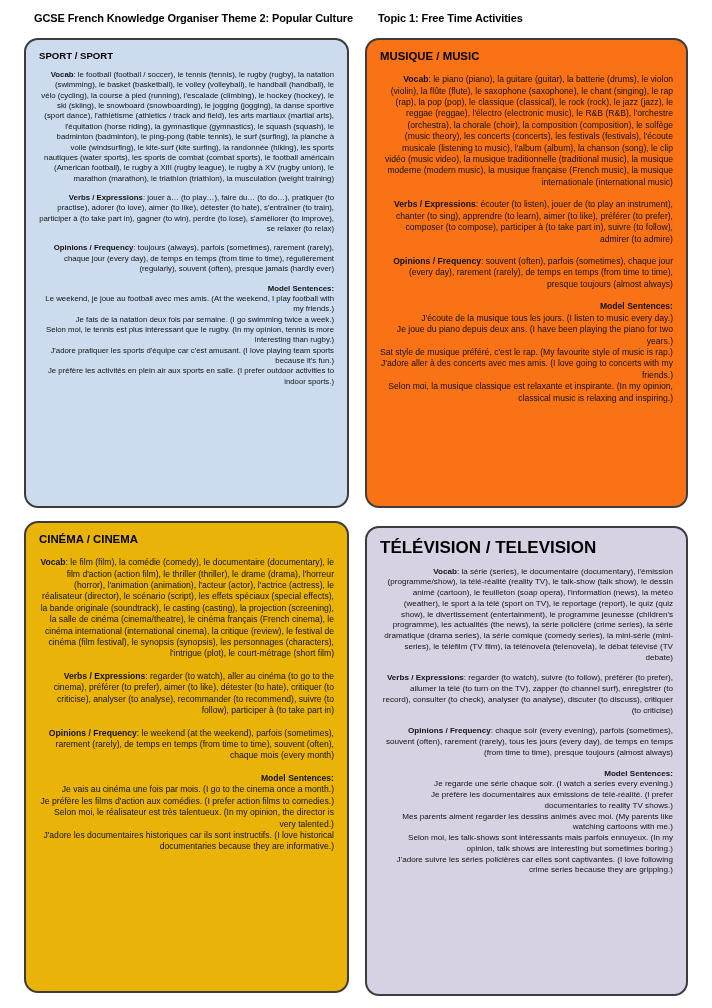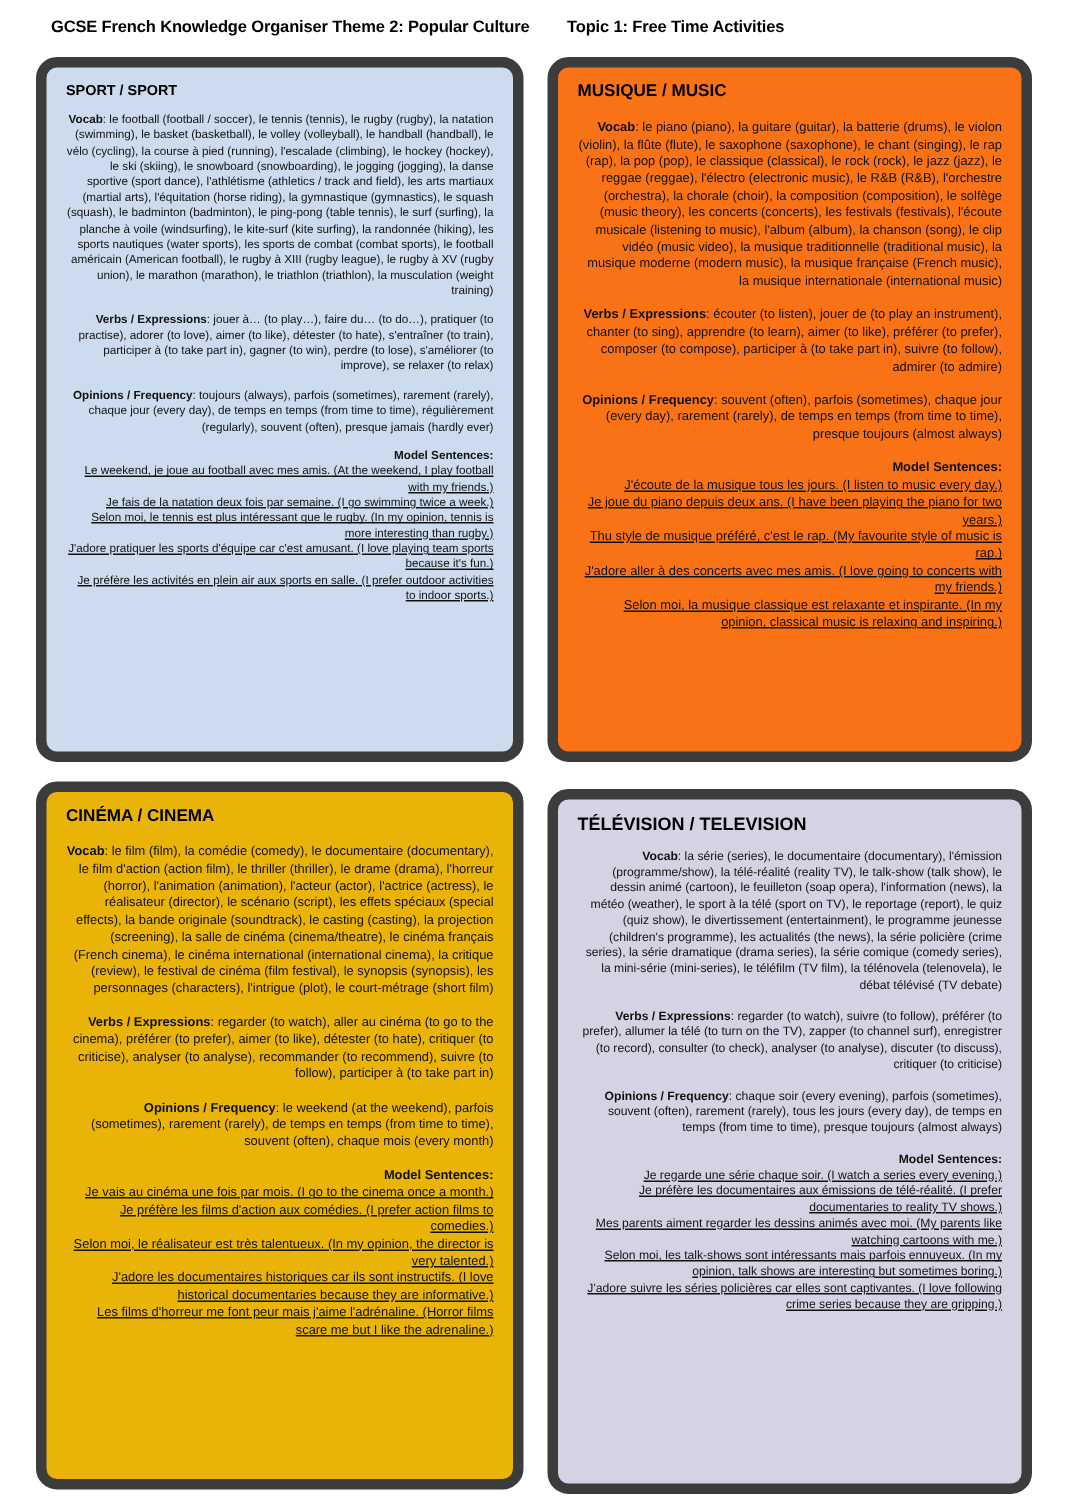--- a/index.html
+++ b/index.html
@@ -43,40 +43,40 @@
     font-size: 11px;
     font-weight: bold;
     letter-spacing: -0.1px;
     white-space: nowrap;
     color: #000000;
   }
 
   
   .panel {
     position: absolute;
-    border: 7px solid #14532d;
+    border: 2px solid #14532d;
     border-radius: 14px;
     padding: 10px 13px 10px 13px;
     overflow: hidden;
   }
   .panel-title {
     font-weight: bold;
     color: #000000;
     margin: 0 0 9px 0;
     line-height: 1.15;
   }
   .block {
     margin: 0 0 9px 0;
     line-height: 1.33;
     text-align: right;
   }
   .block:last-child { margin-bottom: 0; }
   .block b { font-weight: bold; }
   .lbl { font-weight: bold; }
-  .sent { line-height: 1.33; text-decoration: underline; }
+  .sent { line-height: 1.33; }
 
   
   #panel-sport {
     left: 24px; top: 38px; width: 325px; height: 470px;
     background: #ccdcee;
     border-color: #3c3c3c;
   }
   #panel-sport .panel-title { font-size: 9.6px; }
   #panel-sport .block { font-size: 7.8px; }
 
@@ -97,21 +97,21 @@
   }
   #panel-cinema .panel-title { font-size: 11.4px; margin-bottom: 11px; }
   #panel-cinema .block { font-size: 8.6px; margin-bottom: 11px; }
 
   
   #panel-television {
     left: 365px; top: 526px; width: 323px; height: 470px;
     background: #d6d2e4;
     border-color: #3c3c3c;
   }
-  #panel-television .panel-title { font-size: 12px; }
+  #panel-television .panel-title { font-size: 17px; }
   #panel-television .block { font-size: 8.1px; margin-bottom: 10px; }
 </style>
 </head>
 <body>
 
 <div id="sheet">
 
   <div class="header">
     <div class="hdr-left">GCSE French Knowledge Organiser  Theme 2: Popular Culture</div>
     <div class="hdr-right">Topic 1: Free Time Activities</div>
@@ -134,38 +134,37 @@
 
   <div class="panel" id="panel-musique">
     <div class="panel-title">MUSIQUE / MUSIC</div>
     <p class="block"><b class="lbl">Vocab</b><span>: le piano (piano), la guitare (guitar), la batterie (drums), le violon (violin), la flûte (flute), le saxophone (saxophone), le chant (singing), le rap (rap), la pop (pop), le classique (classical), le rock (rock), le jazz (jazz), le reggae (reggae), l'électro (electronic music), le R&amp;B (R&amp;B), l'orchestre (orchestra), la chorale (choir), la composition (composition), le solfège (music theory), les concerts (concerts), les festivals (festivals), l'écoute musicale (listening to music), l'album (album), la chanson (song), le clip vidéo (music video), la musique traditionnelle (traditional music), la musique moderne (modern music), la musique française (French music), la musique internationale (international music)</span></p>
     <p class="block"><b class="lbl">Verbs / Expressions</b><span>: écouter (to listen), jouer de (to play an instrument), chanter (to sing), apprendre (to learn), aimer (to like), préférer (to prefer), composer (to compose), participer à (to take part in), suivre (to follow), admirer (to admire)</span></p>
     <p class="block"><b class="lbl">Opinions / Frequency</b><span>: souvent (often), parfois (sometimes), chaque jour (every day), rarement (rarely), de temps en temps (from time to time), presque toujours (almost always)</span></p>
     <div class="block">
       <b class="lbl">Model Sentences:</b>
       <div class="sent">J'écoute de la musique tous les jours. (I listen to music every day.)</div>
       <div class="sent">Je joue du piano depuis deux ans. (I have been playing the piano for two years.)</div>
-      <div class="sent">Thu style de musique préféré, c'est le rap. (My favourite style of music is rap.)</div>
+      <div class="sent">Sat style de musique préféré, c'est le rap. (My favourite style of music is rap.)</div>
       <div class="sent">J'adore aller à des concerts avec mes amis. (I love going to concerts with my friends.)</div>
       <div class="sent">Selon moi, la musique classique est relaxante et inspirante. (In my opinion, classical music is relaxing and inspiring.)</div>
     </div>
   </div>
 
   <div class="panel" id="panel-cinema">
     <div class="panel-title">CINÉMA / CINEMA</div>
     <p class="block"><b class="lbl">Vocab</b><span>: le film (film), la comédie (comedy), le documentaire (documentary), le film d'action (action film), le thriller (thriller), le drame (drama), l'horreur (horror), l'animation (animation), l'acteur (actor), l'actrice (actress), le réalisateur (director), le scénario (script), les effets spéciaux (special effects), la bande originale (soundtrack), le casting (casting), la projection (screening), la salle de cinéma (cinema/theatre), le cinéma français (French cinema), le cinéma international (international cinema), la critique (review), le festival de cinéma (film festival), le synopsis (synopsis), les personnages (characters), l'intrigue (plot), le court-métrage (short film)</span></p>
     <p class="block"><b class="lbl">Verbs / Expressions</b><span>: regarder (to watch), aller au cinéma (to go to the cinema), préférer (to prefer), aimer (to like), détester (to hate), critiquer (to criticise), analyser (to analyse), recommander (to recommend), suivre (to follow), participer à (to take part in)</span></p>
     <p class="block"><b class="lbl">Opinions / Frequency</b><span>: le weekend (at the weekend), parfois (sometimes), rarement (rarely), de temps en temps (from time to time), souvent (often), chaque mois (every month)</span></p>
     <div class="block">
       <b class="lbl">Model Sentences:</b>
       <div class="sent">Je vais au cinéma une fois par mois. (I go to the cinema once a month.)</div>
       <div class="sent">Je préfère les films d'action aux comédies. (I prefer action films to comedies.)</div>
       <div class="sent">Selon moi, le réalisateur est très talentueux. (In my opinion, the director is very talented.)</div>
       <div class="sent">J'adore les documentaires historiques car ils sont instructifs. (I love historical documentaries because they are informative.)</div>
-      <div class="sent">Les films d'horreur me font peur mais j'aime l'adrénaline. (Horror films scare me but I like the adrenaline.)</div>
     </div>
   </div>
 
   <div class="panel" id="panel-television">
     <div class="panel-title">TÉLÉVISION / TELEVISION</div>
     <p class="block"><b class="lbl">Vocab</b><span>: la série (series), le documentaire (documentary), l'émission (programme/show), la télé-réalité (reality TV), le talk-show (talk show), le dessin animé (cartoon), le feuilleton (soap opera), l'information (news), la météo (weather), le sport à la télé (sport on TV), le reportage (report), le quiz (quiz show), le divertissement (entertainment), le programme jeunesse (children's programme), les actualités (the news), la série policière (crime series), la série dramatique (drama series), la série comique (comedy series), la mini-série (mini-series), le téléfilm (TV film), la télénovela (telenovela), le débat télévisé (TV debate)</span></p>
     <p class="block"><b class="lbl">Verbs / Expressions</b><span>: regarder (to watch), suivre (to follow), préférer (to prefer), allumer la télé (to turn on the TV), zapper (to channel surf), enregistrer (to record), consulter (to check), analyser (to analyse), discuter (to discuss), critiquer (to criticise)</span></p>
     <p class="block"><b class="lbl">Opinions / Frequency</b><span>: chaque soir (every evening), parfois (sometimes), souvent (often), rarement (rarely), tous les jours (every day), de temps en temps (from time to time), presque toujours (almost always)</span></p>
     <div class="block">
       <b class="lbl">Model Sentences:</b>

